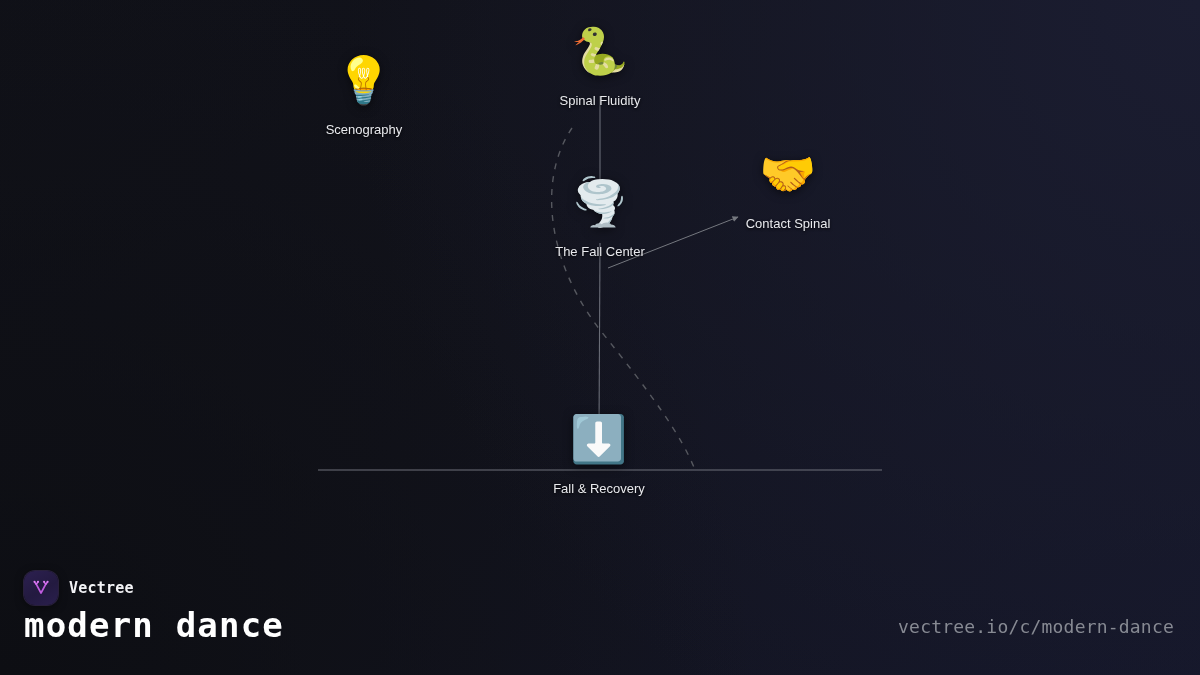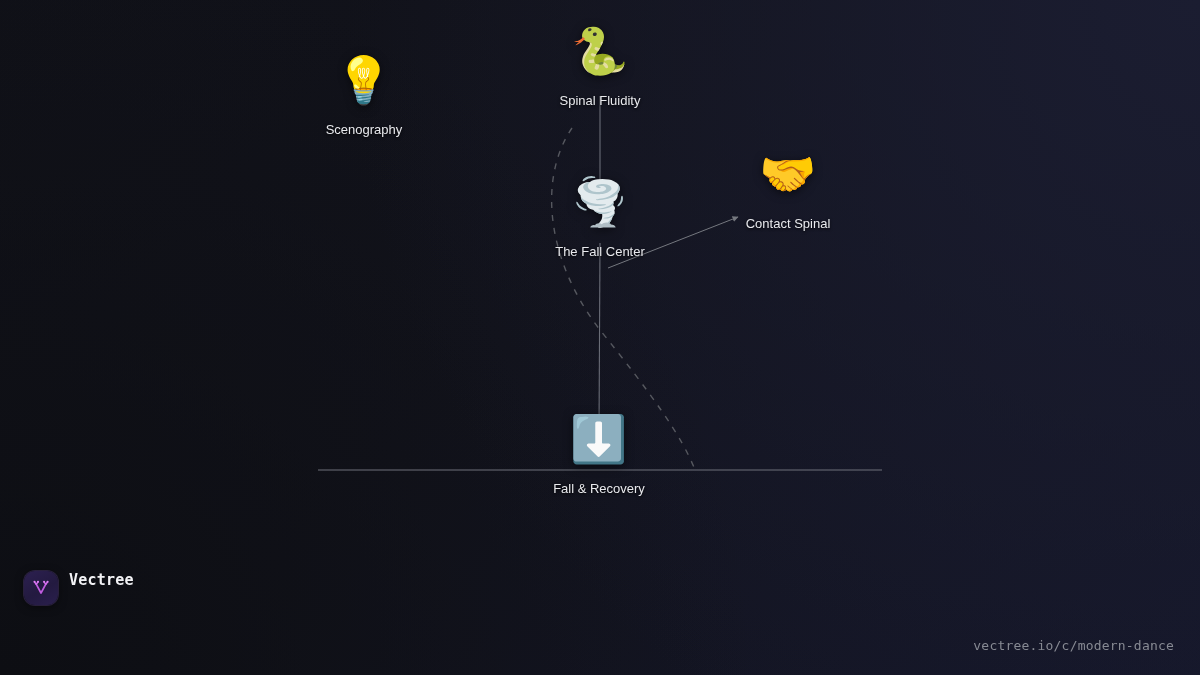--- a/index.html
+++ b/index.html
@@ -44,43 +44,43 @@
     text-shadow:0 1px 3px rgba(0,0,0,.9);
   }
 
   
   #footer {
     position:absolute; left:0; right:0; bottom:0; height:130px;
     padding:0 26px;
   }
   #brand-row {
     position:absolute; left:24px; top:26px;
-    display:flex; align-items:flex-start; gap:11px;
+    display:flex; align-items:center; gap:11px;
   }
   #brand-logo {
     width:34px; height:34px; border-radius:11px;
     background:linear-gradient(150deg,#2c2050 0%,#231a40 55%,#2a1f4d 100%);
     box-shadow:0 0 0 1px rgba(150,110,220,.22), 0 2px 8px rgba(0,0,0,.5);
     display:flex; align-items:center; justify-content:center;
   }
   #brand-name {
     font-family:"DejaVu Sans Mono", monospace;
     font-size:15px; font-weight:bold; color:#f2f2f5;
     letter-spacing:.2px;
   }
   #page-title {
     position:absolute; left:24px; top:60px;
     font-family:"DejaVu Sans Mono", monospace;
     font-size:34px; font-weight:bold; color:#ffffff;
     letter-spacing:1.2px;
   }
   #site-url {
-    position:absolute; right:26px; bottom:22px;
+    position:absolute; right:26px; bottom:38px;
     font-family:"DejaVu Sans Mono", monospace;
-    font-size:13px; color:#878a93;
+    font-size:18px; color:#878a93;
     letter-spacing:.2px;
   }
 </style>
 </head>
 <body>
 
 <div id="app">
 
   <div id="canvas">
 
@@ -139,18 +139,19 @@
           <path d="M14.8 6.2 L13.2 4.1 M14.8 6.2 L16.5 4.0" fill="none" stroke="#d46ff0" stroke-width="1.5" stroke-linecap="round"></path>
           <circle cx="3.5" cy="3.7" r="1.05" fill="#e07ff8"></circle>
           <circle cx="7.0" cy="3.8" r="1.05" fill="#e07ff8"></circle>
           <circle cx="13.1" cy="3.8" r="1.05" fill="#e07ff8"></circle>
           <circle cx="16.6" cy="3.7" r="1.05" fill="#e07ff8"></circle>
         </svg>
       </div>
       <div id="brand-name">Vectree</div>
     </div>
 
+    <div id="page-title">modern dance</div>
 
     <div id="site-url">vectree.io/c/modern-dance</div>
 
   </div>
 
 </div>
 
 </body></html>

